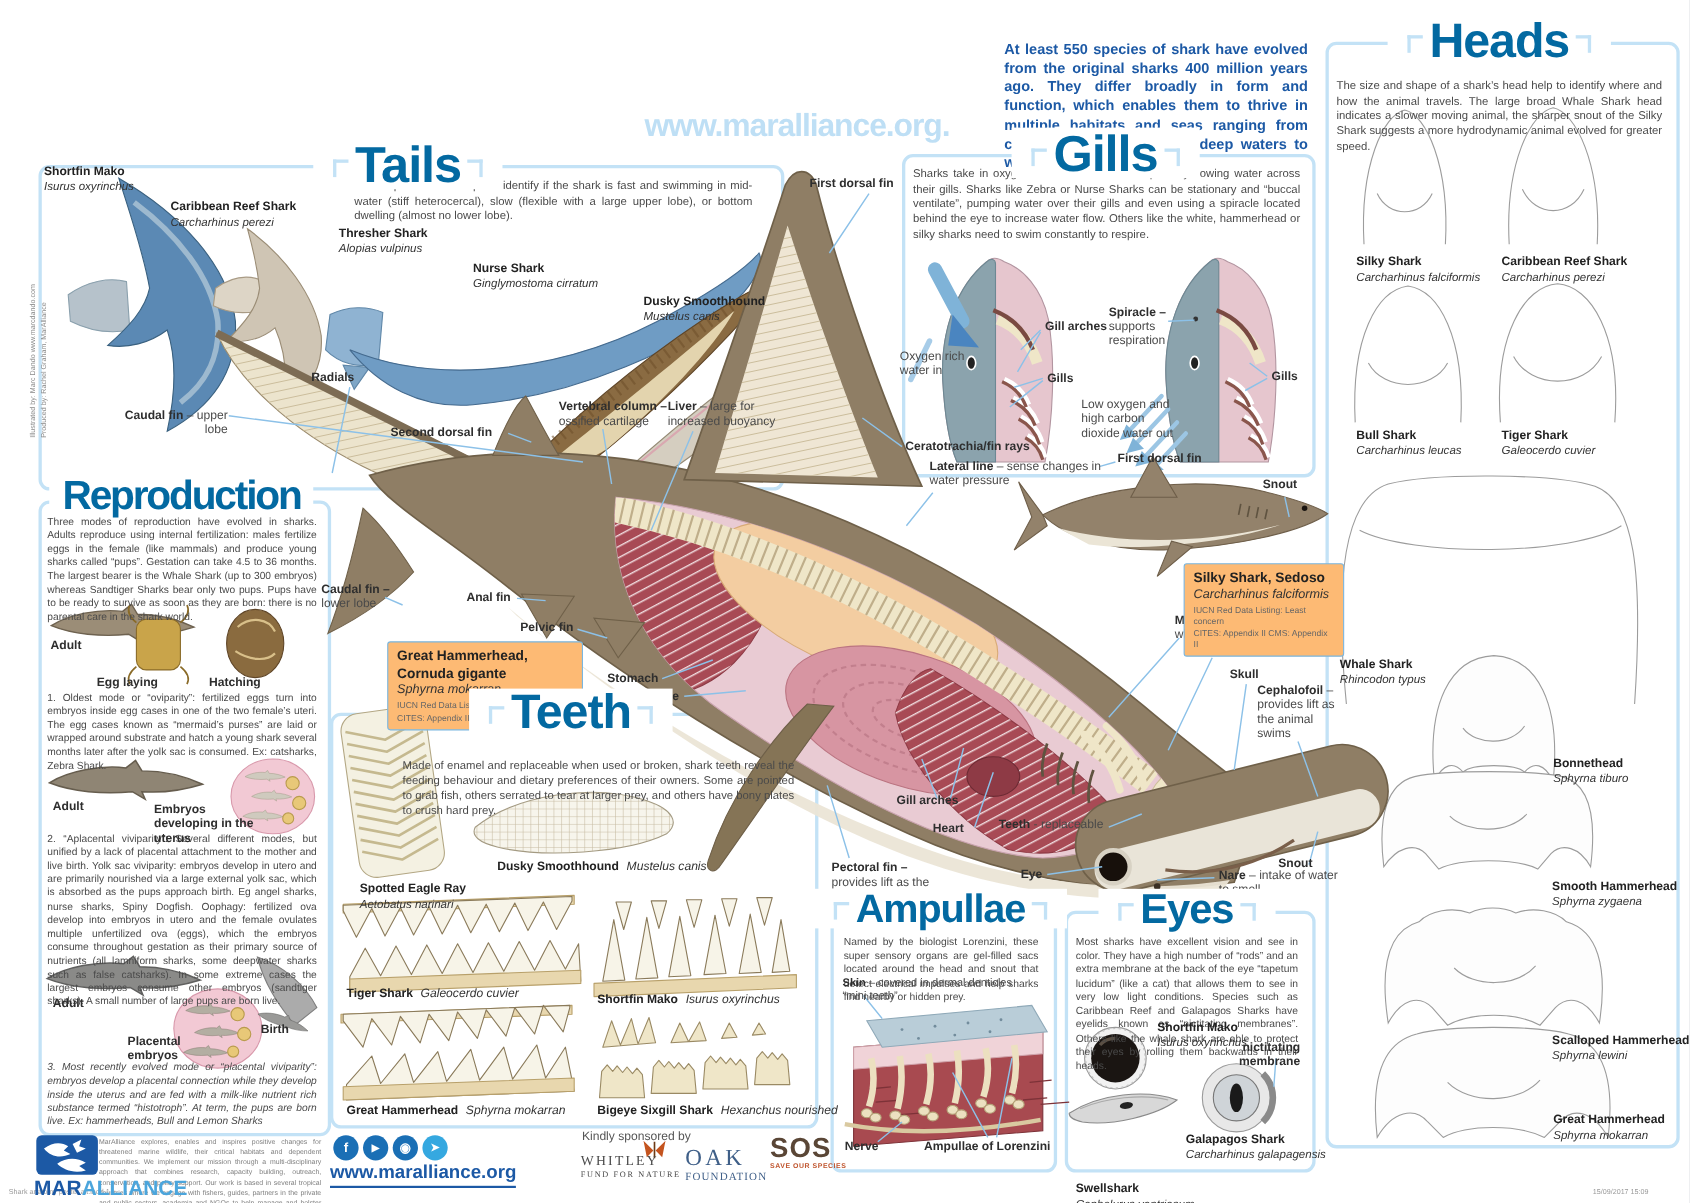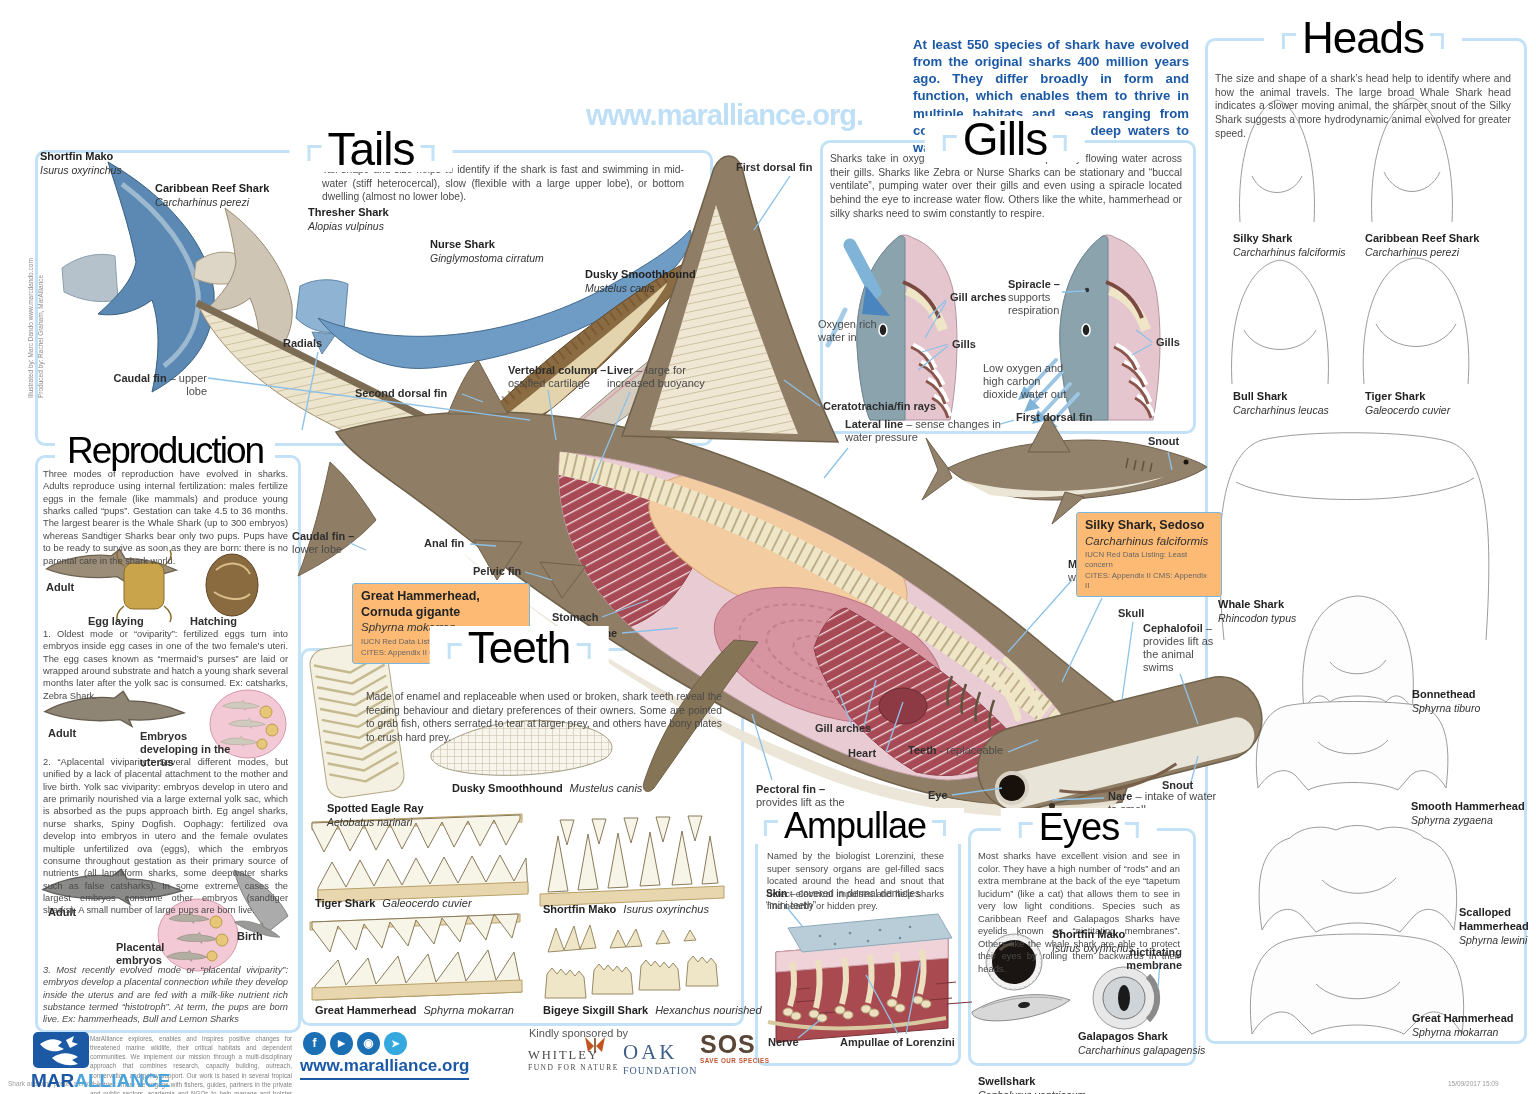--- a/index.html
+++ b/index.html
@@ -1,18 +1,18 @@
 <!DOCTYPE html>
 <html><head>
 <meta charset="utf-8">
 <style>
   html,body{margin:0;padding:0;background:#dfe3e6;}
   .poster{position:relative;width:1536px;height:1094px;background:#ffffff;font-family:"Liberation Sans",sans-serif;overflow:hidden;}
   .box{position:absolute;border:3px solid #c3e2f6;border-radius:10px;z-index:1;background:transparent;}
-  .sec-title{position:absolute;z-index:12;color:#000000;font-weight:normal;background:#fff;padding:0 12px;white-space:nowrap;transform:translateX(-50%);line-height:1;letter-spacing:-1px;}
+  .sec-title{position:absolute;z-index:12;color:#0369a1;font-weight:bold;background:#fff;padding:0 12px;white-space:nowrap;transform:translateX(-50%);line-height:1;letter-spacing:-1px;}
   .sec-title .brk{display:inline-block;width:11px;height:13px;vertical-align:middle;margin:0 6px;}
   .brk.l{border-left:3px solid #c3e2f6;border-top:3px solid #c3e2f6;}
   .brk.r{border-right:3px solid #c3e2f6;border-top:3px solid #c3e2f6;}
   .main-title{position:absolute;left:30px;top:8px;font-size:116px;font-weight:bold;color:#1c59a5;letter-spacing:-6px;line-height:1;z-index:10;text-shadow:6px 6px 0 rgba(125,125,125,.45);}
   .site{position:absolute;left:586px;top:99px;font-size:29px;font-weight:bold;color:#bedff5;z-index:9;letter-spacing:-1px;}
   .intro{position:absolute;left:913px;top:36px;width:276px;font-size:13.2px;font-weight:bold;color:#1c59a5;text-align:justify;line-height:1.3;z-index:10;}
   .par{position:absolute;z-index:10;font-size:10.3px;color:#4a4a4a;text-align:justify;line-height:1.33;}
   .lbl{position:absolute;z-index:11;font-size:11px;color:#4a4a4a;line-height:1.18;}
   .lbl b{color:#2e2e2e;}
   .sp{position:absolute;z-index:11;font-size:11px;color:#222;line-height:1.25;}
@@ -437,21 +437,21 @@
       <i>Rhincodon typus</i>
     </div>
   <div class="sp" style="left:1412px;top:688px;">
       <b>Bonnethead</b>
       <i>Sphyrna tiburo</i>
     </div>
   <div class="sp" style="left:1411px;top:800px;">
       <b>Smooth Hammerhead</b>
       <i>Sphyrna zygaena</i>
     </div>
-  <div class="sp" style="left:1411px;top:906px;margin-left:48px;">
+  <div class="sp" style="left:1411px;top:940px;">
       <b>Scalloped Hammerhead</b>
       <i>Sphyrna lewini</i>
     </div>
   <div class="sp" style="left:1412px;top:1012px;">
       <b>Great Hammerhead</b>
       <i>Sphyrna mokarran</i>
     </div>
 
   <div class="vcred">
     <div>Illustrated by: Marc Dando www.marcdando.com</div>

